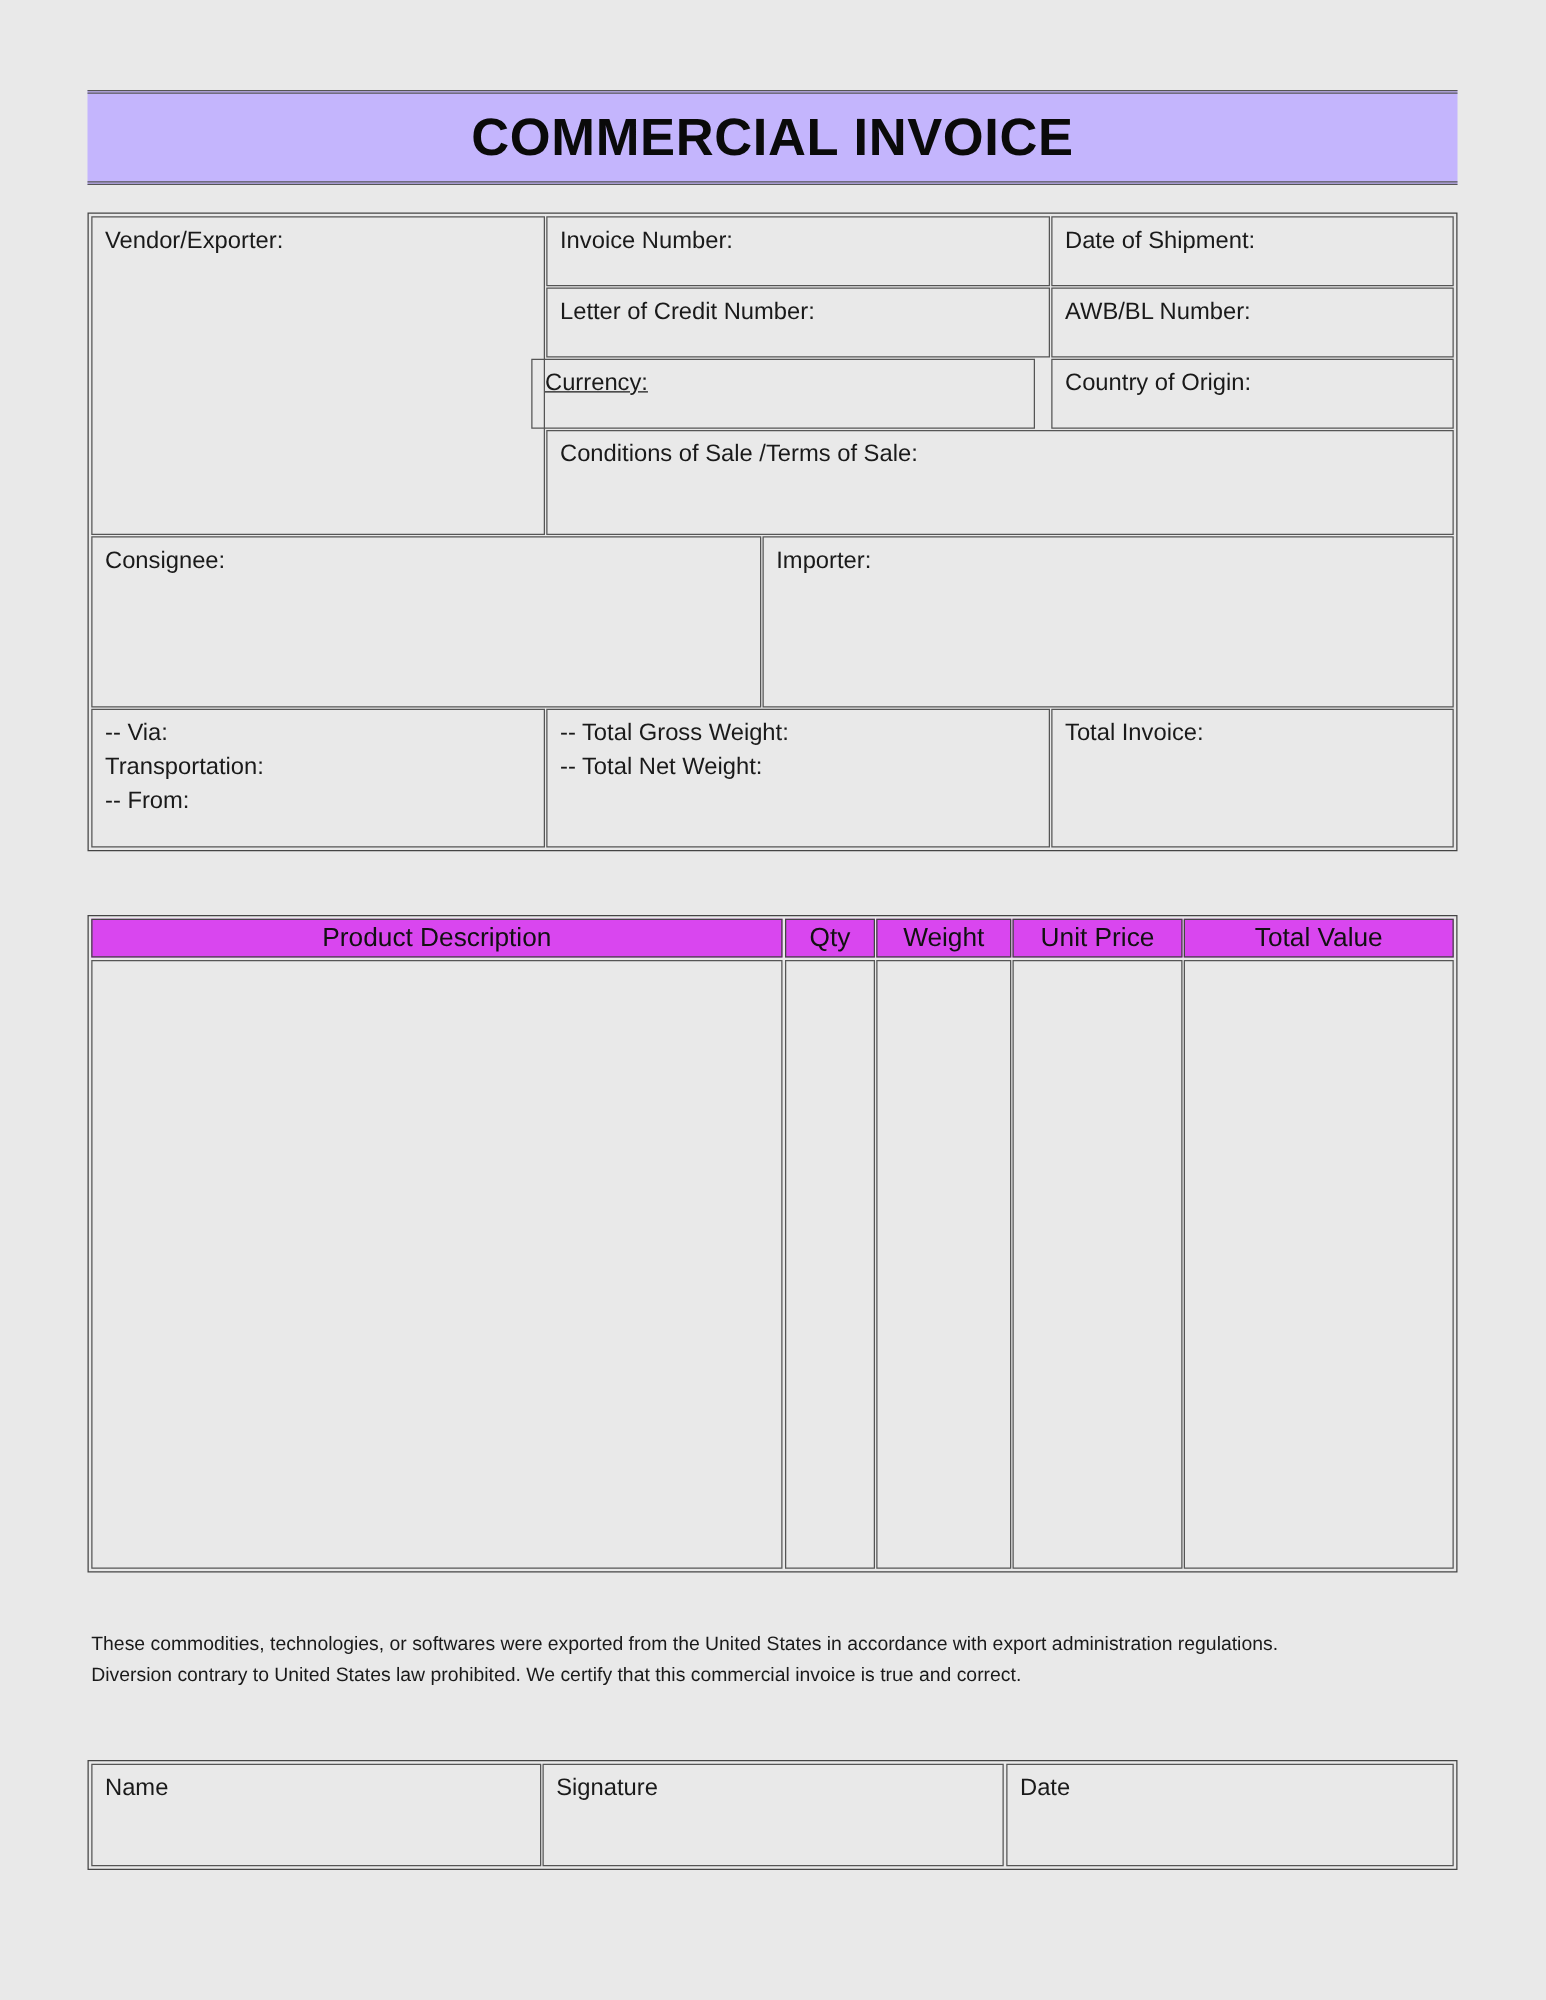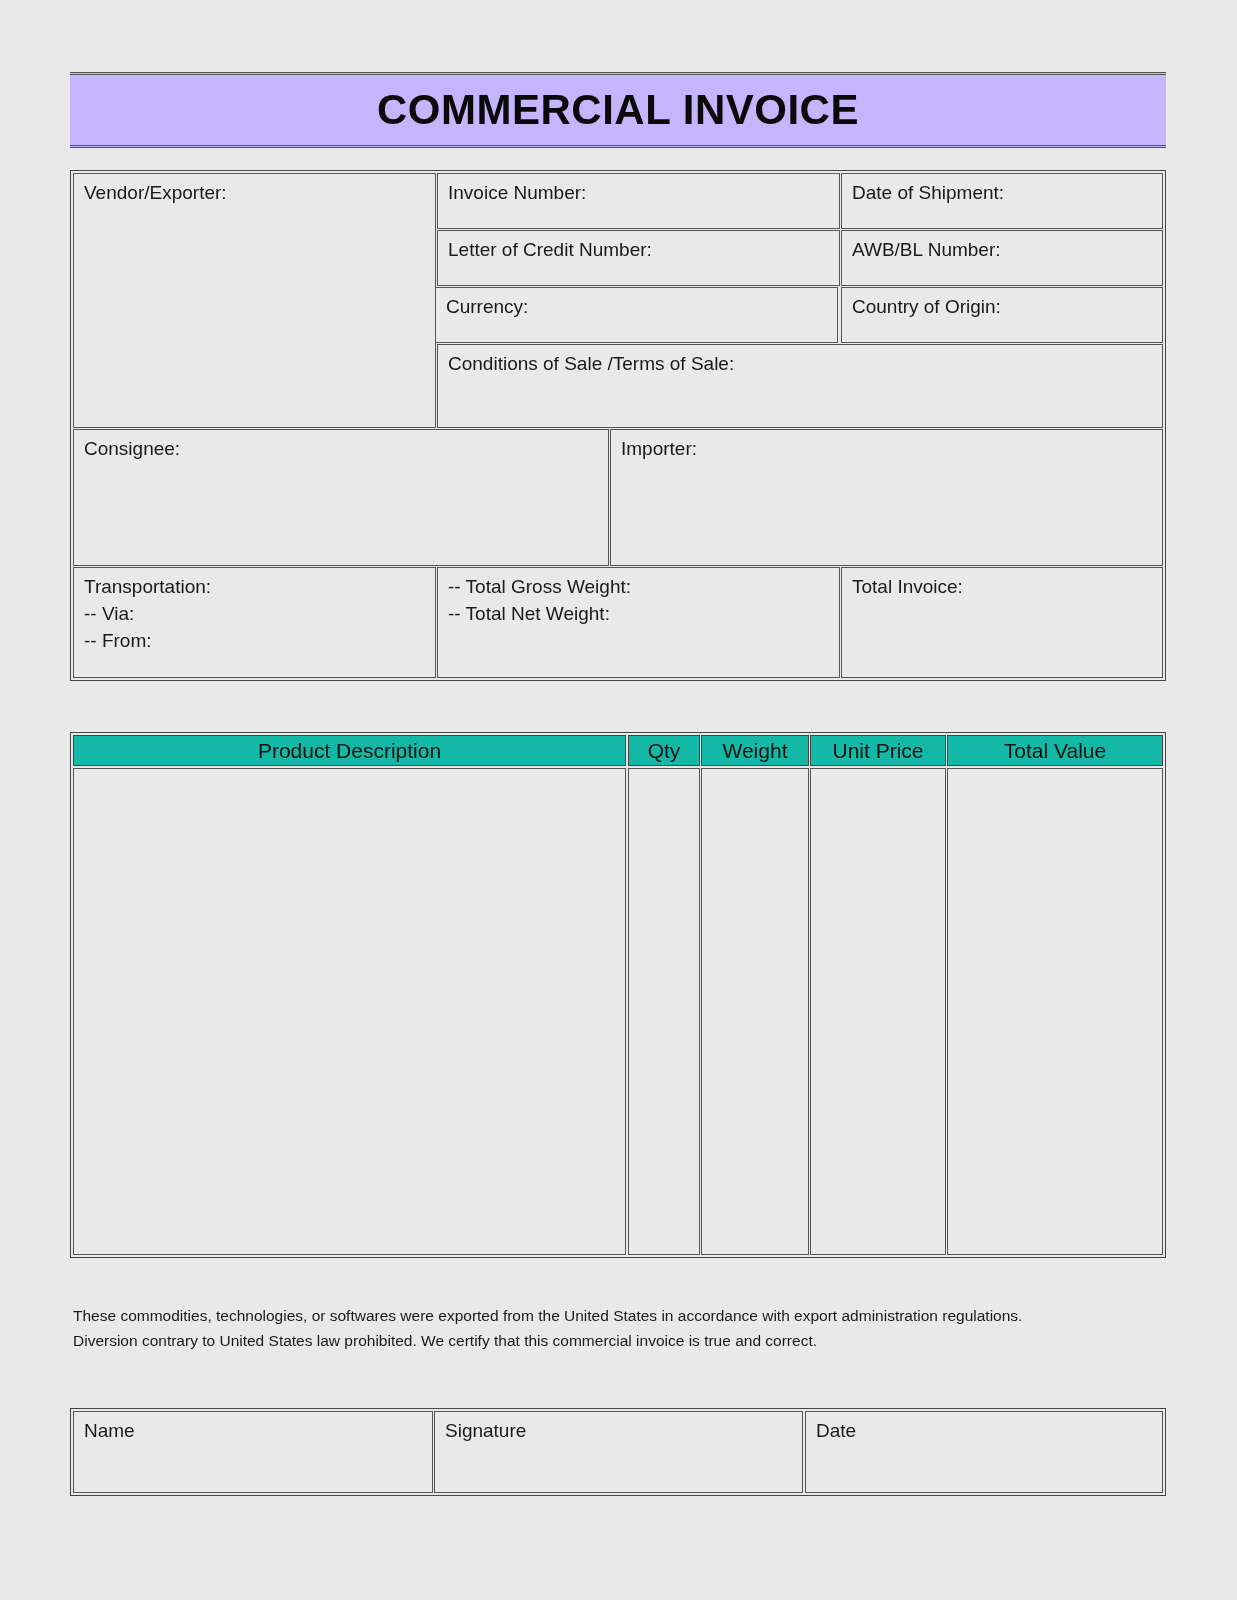--- a/index.html
+++ b/index.html
@@ -17,21 +17,21 @@
   }
   .frame {
     position:absolute; border:1px solid #444; box-sizing:border-box; background:transparent;
   }
   .cell {
     position:absolute; border:1px solid #555; box-sizing:border-box;
     padding:5px 10px; font-size:19px; line-height:27px;
   }
   .cell .line { display:block; }
   .thead {
-    position:absolute; background:#14b8a6; border:1px solid #444; box-sizing:border-box;
+    position:absolute; background:#d946ef; border:1px solid #444; box-sizing:border-box;
     font-size:21px; display:flex; align-items:center; justify-content:center; color:#111;
   }
   .tbody {
     position:absolute; border:1px solid #555; box-sizing:border-box;
   }
   .cert {
     position:absolute; left:73px; top:1303px; width:1100px; font-size:15.5px; line-height:25px; color:#1a1a1a;
   }
 </style>
 </head>
@@ -51,40 +51,40 @@
 </div>
 <div class="cell" style="left:841px;top:173px;width:322px;height:56px;">
   <span class="line">Date of Shipment:</span>
 </div>
 <div class="cell" style="left:437px;top:230px;width:403px;height:56px;">
   <span class="line">Letter of Credit Number:</span>
 </div>
 <div class="cell" style="left:841px;top:230px;width:322px;height:56px;">
   <span class="line">AWB/BL Number:</span>
 </div>
-<div class="cell" style="left:435px;top:287px;width:403px;height:56px;">
+<div class="cell" style="left:425px;top:287px;width:403px;height:56px;text-decoration:underline;">
   <span class="line">Currency:</span>
 </div>
 <div class="cell" style="left:841px;top:287px;width:322px;height:56px;">
   <span class="line">Country of Origin:</span>
 </div>
 <div class="cell" style="left:437px;top:344px;width:726px;height:84px;">
   <span class="line">Conditions of Sale /Terms of Sale:</span>
 </div>
 
 <div class="cell" style="left:73px;top:429px;width:536px;height:137px;">
   <span class="line">Consignee:</span>
 </div>
 <div class="cell" style="left:610px;top:429px;width:553px;height:137px;">
   <span class="line">Importer:</span>
 </div>
 
 <div class="cell" style="left:73px;top:567px;width:363px;height:111px;">
+  <span class="line">-- Via:</span>
   <span class="line">Transportation:</span>
-  <span class="line">-- Via:</span>
   <span class="line">-- From:</span>
 </div>
 <div class="cell" style="left:437px;top:567px;width:403px;height:111px;">
   <span class="line">-- Total Gross Weight:</span>
   <span class="line">-- Total Net Weight:</span>
 </div>
 <div class="cell" style="left:841px;top:567px;width:322px;height:111px;">
   <span class="line">Total Invoice:</span>
 </div>
 

